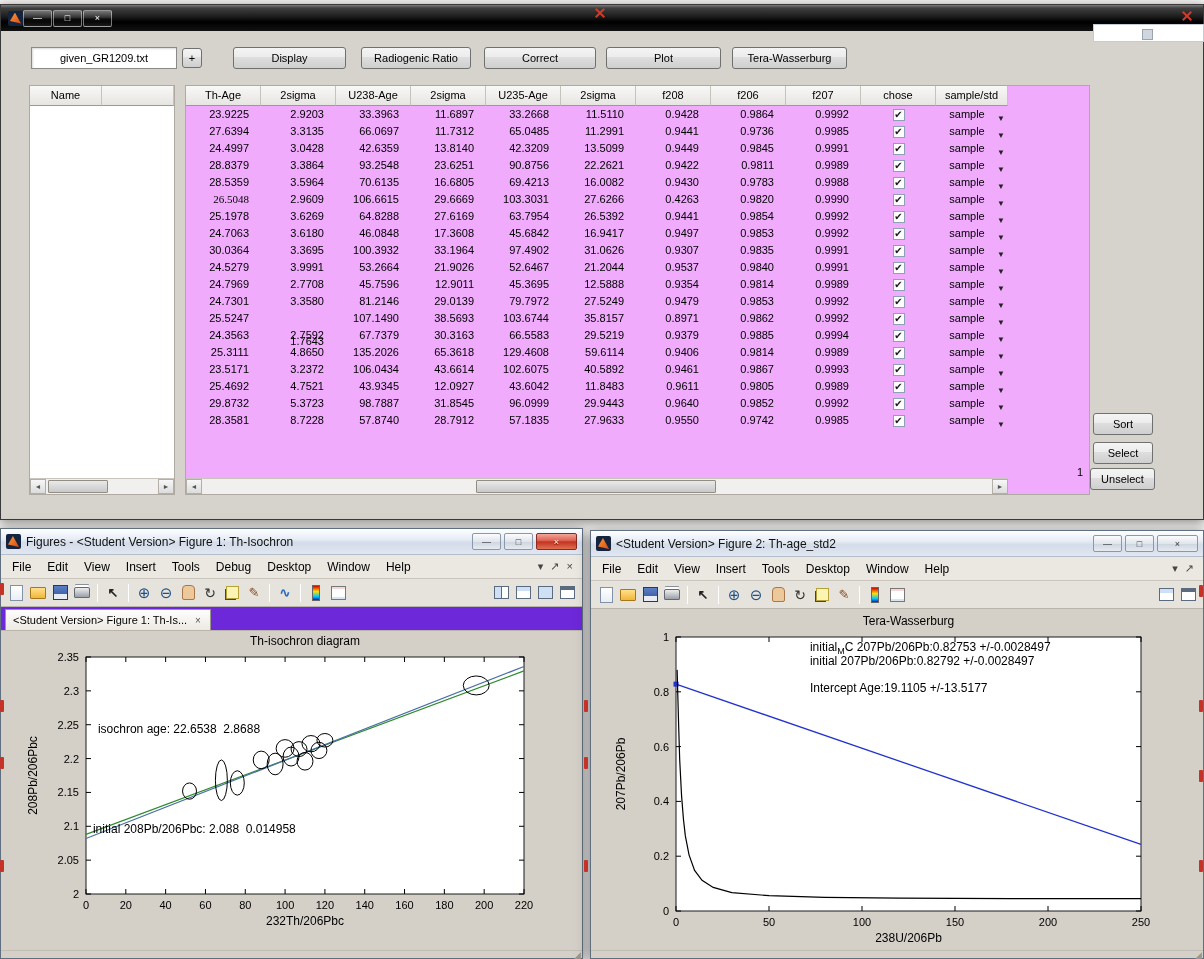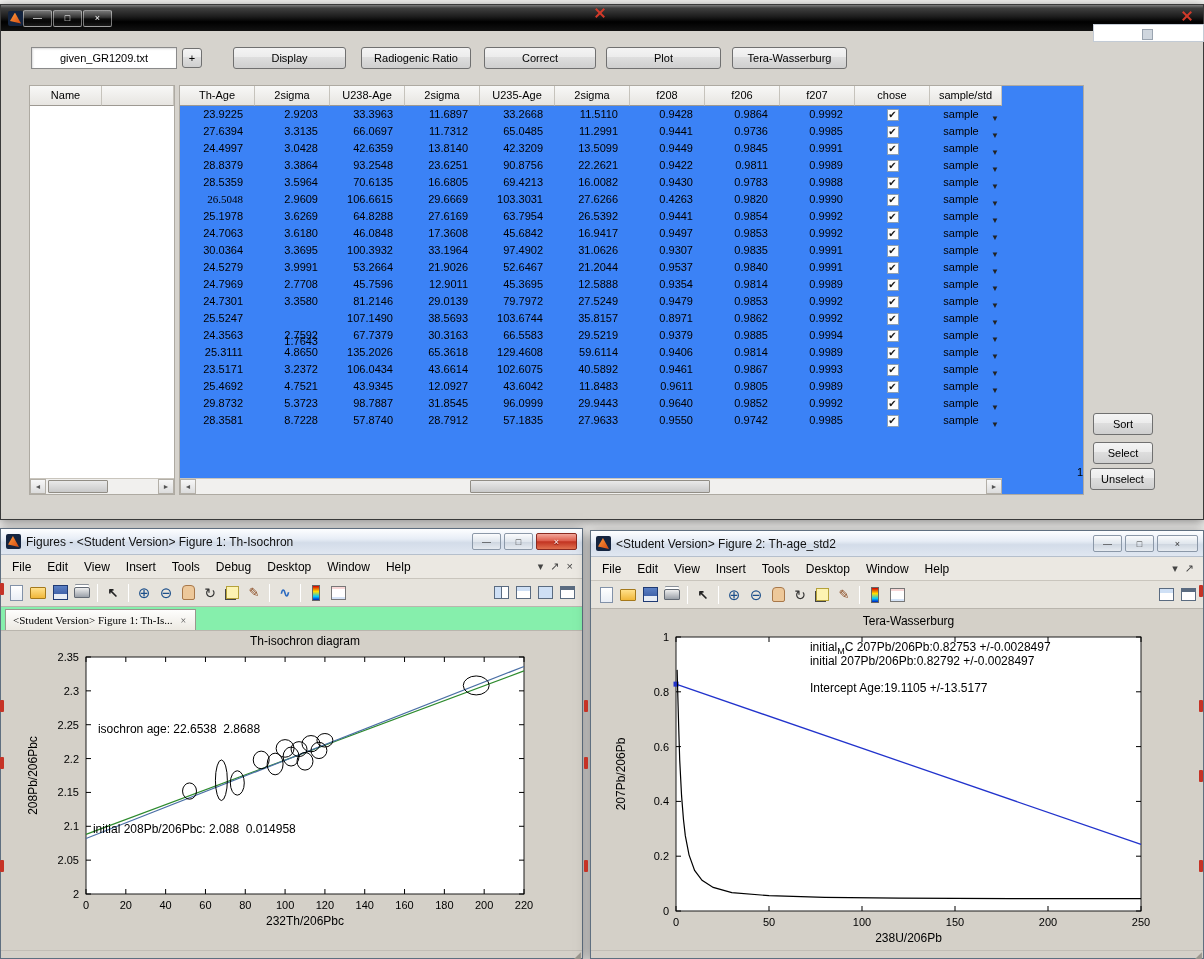--- a/index.html
+++ b/index.html
@@ -22,21 +22,21 @@
   #radiogenic-button{left:360px;top:42px;width:110px;height:22px;}
   #correct-button{left:483px;top:42px;width:112px;height:22px;}
   #plot-button{left:605px;top:42px;width:115px;height:22px;}
   #tera-button{left:731px;top:42px;width:115px;height:22px;}
   #sort-button{left:1092px;top:408px;width:60px;height:22px;}
   #select-button{left:1092px;top:437px;width:60px;height:22px;}
   #unselect-button{left:1089px;top:463px;width:65px;height:22px;}
   #row-indicator{position:absolute;left:1076px;top:461px;font-size:11px;}
 
   .name-panel{position:absolute;left:28px;top:80px;width:146px;height:410px;background:#fff;border:1px solid #aeaaa2;}
-  .data-panel{position:absolute;left:178px;top:80px;width:905px;height:410px;background:#3b82f6;border:1px solid #aeaaa2;}
+  .data-panel{position:absolute;left:184px;top:80px;width:905px;height:410px;background:#f0abfc;border:1px solid #aeaaa2;}
   .thead{position:absolute;left:0;top:0;height:20px;display:flex;}
   .hc{height:20px;line-height:19px;text-align:center;font-size:11px;background:linear-gradient(180deg,#f8f8f7,#e7e5e1);border-right:1px solid #c6c3bc;border-bottom:1px solid #9d9992;}
   .name-header-cell{width:72px;}
   .name-header-rest{flex:1;}
   .tbody{position:absolute;left:0;top:20px;}
   .trow{display:flex;height:17px;}
   .tc{height:17px;line-height:17px;font-size:11px;text-align:right;padding-right:12px;overflow:hidden;}
   .chose-cell{display:flex;align-items:center;justify-content:center;padding:0;}
   .checkbox{width:12px;height:12px;background:#fdfdfd;border:1px solid #8da0b5;font-size:10px;line-height:10px;text-align:center;color:#1a1a1a;}
   .sample-cell{position:relative;text-align:center;padding:0 12px 0 2px;}
@@ -73,21 +73,21 @@
   .rotate-3d-icon::before{content:"↻";font-size:14px;color:#333;}
   .data-cursor-icon::before{content:"";width:11px;height:11px;background:#fdf3b2;border:1px solid #b5a23a;box-shadow:-2px 2px 0 -1px #444;}
   .brush-icon::before{content:"✎";font-size:13px;color:#8a4a20;}
   .link-plot-icon::before{content:"∿";font-size:13px;color:#2a6ac0;font-weight:bold;}
   .insert-colorbar-icon::before{content:"";width:6px;height:14px;background:linear-gradient(180deg,#d40000,#ffe000 40%,#00c8ff 75%,#0020c0);border:1px solid #666;}
   .insert-legend-icon::before{content:"";width:13px;height:12px;background:#fff;border:1px solid #777;box-shadow:inset 0 -2px 0 #d6e4f7,inset 0 2px 0 #f7d6d6;}
   .tile-figures-icon::before{content:"";width:13px;height:11px;border:1px solid #5a6b80;background:linear-gradient(90deg,#cfe0f5 48%,#5a6b80 48%,#5a6b80 52%,#fff 52%);}
   .float-figure-icon::before{content:"";width:13px;height:11px;border:1px solid #5a6b80;background:linear-gradient(180deg,#cfe0f5 40%,#fff 40%);}
   .maximize-figure-icon::before{content:"";width:13px;height:11px;border:1px solid #5a6b80;background:#cfe0f5;}
   .dock-figure-icon::before{content:"";width:13px;height:11px;border:1px solid #5a6b80;background:linear-gradient(180deg,#5a6b80 30%,#fff 30%);}
-  .tabbar{height:24px;background:#86efac;border-bottom:1px solid #b9b5ad;display:flex;align-items:flex-end;padding:0 4px;font-family:Liberation Serif, serif;}
+  .tabbar{height:24px;background:#6d28d9;border-bottom:1px solid #b9b5ad;display:flex;align-items:flex-end;padding:0 4px;}
   .ftab{height:21px;display:flex;align-items:center;gap:6px;padding:0 7px;background:linear-gradient(180deg,#fefefd,#ece9e2);border:1px solid #9a968e;border-bottom:none;font-size:11px;}
   .tab-close{font-size:10px;color:#555;padding:0 2px;}
   .figarea{position:absolute;left:0;right:0;bottom:8px;background:#d4d0c8;}
   #fig1-window .figarea{top:102px;}
   #fig2-window .figarea{top:78px;}
   .figarea svg{display:block;}
   svg text{font-family:"Liberation Sans",sans-serif;fill:#000;}
   .statusbar{position:absolute;left:0;right:0;bottom:0;height:8px;background:#d4d0c8;border-top:1px solid #c2beb6;}
   .grip{position:absolute;right:1px;bottom:-1px;font-size:9px;color:#9a968e;line-height:8px;}
 

